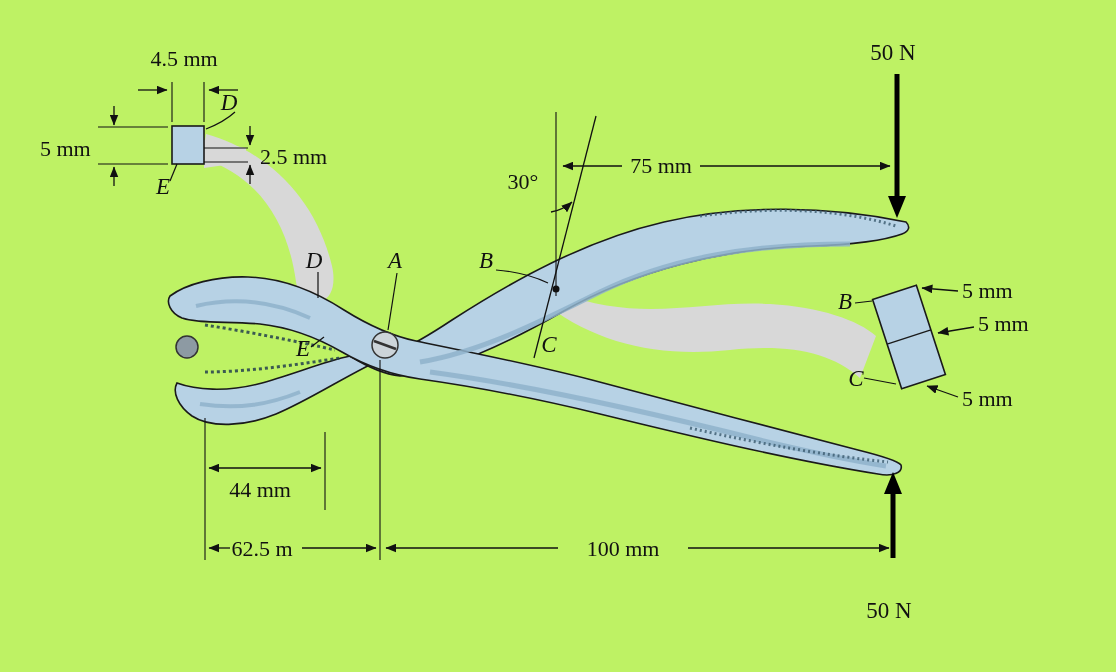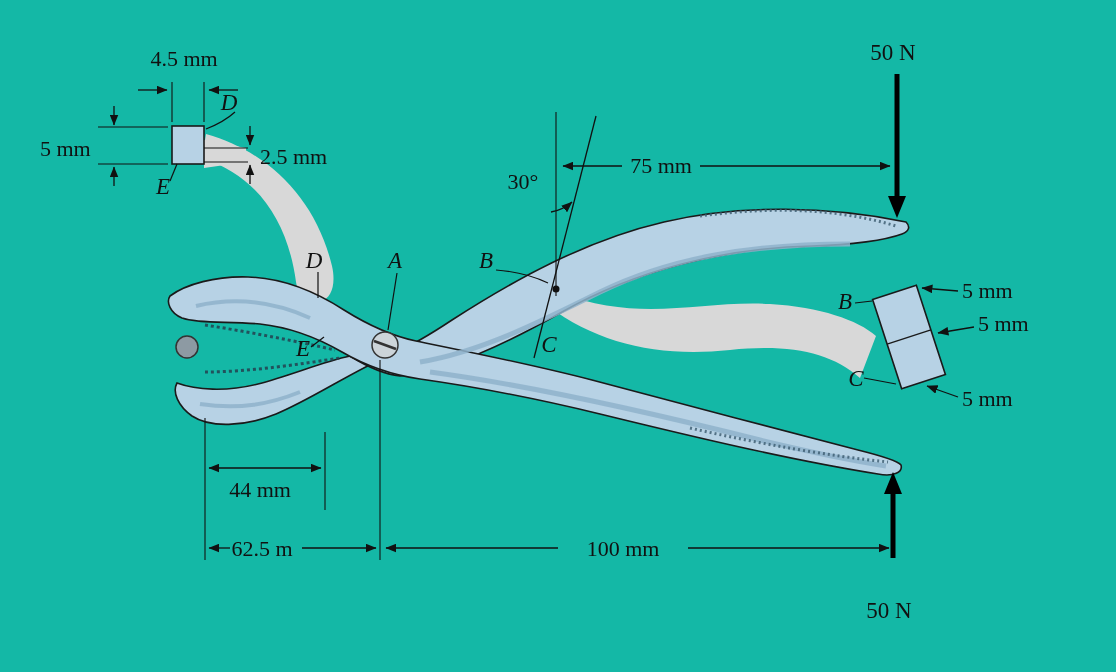--- a/index.html
+++ b/index.html
@@ -1,16 +1,16 @@
 <!DOCTYPE html>
 <html><head>
 <meta charset="utf-8">
 <style>
   html,body{margin:0;padding:0;background:#ffffff;}
-  .stage{position:relative;width:1116px;height:672px;background:#14b8a6;overflow:hidden;
+  .stage{position:relative;width:1116px;height:672px;background:#bef264;overflow:hidden;
          font-family:"Liberation Serif", serif;}
   svg{display:block;}
   text{fill:#111;}
   .dim{font-family:"Liberation Serif", serif;font-size:22px;}
   .pt{font-family:"Liberation Serif", serif;font-size:23px;font-style:italic;}
   .force{font-family:"Liberation Serif", serif;font-size:23px;}
   .thin{stroke:#111;stroke-width:1.3;fill:none;}
   .lead{stroke:#111;stroke-width:1.2;fill:none;}
   .ext{stroke:#111;stroke-width:1.1;fill:none;}
   .heavy{stroke:#000;stroke-width:5;fill:none;}

